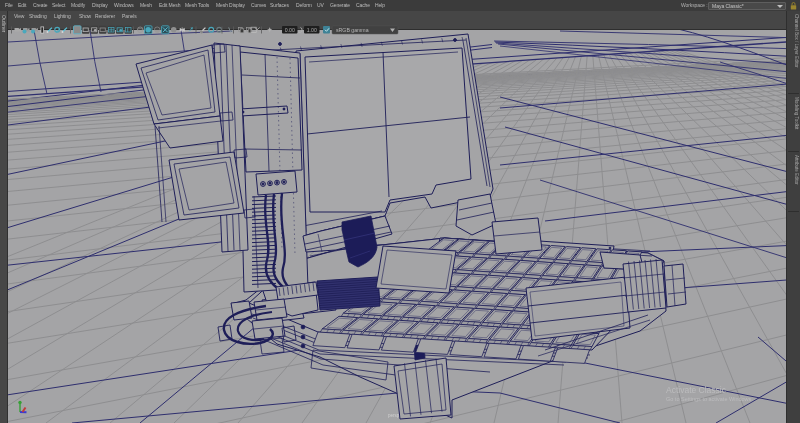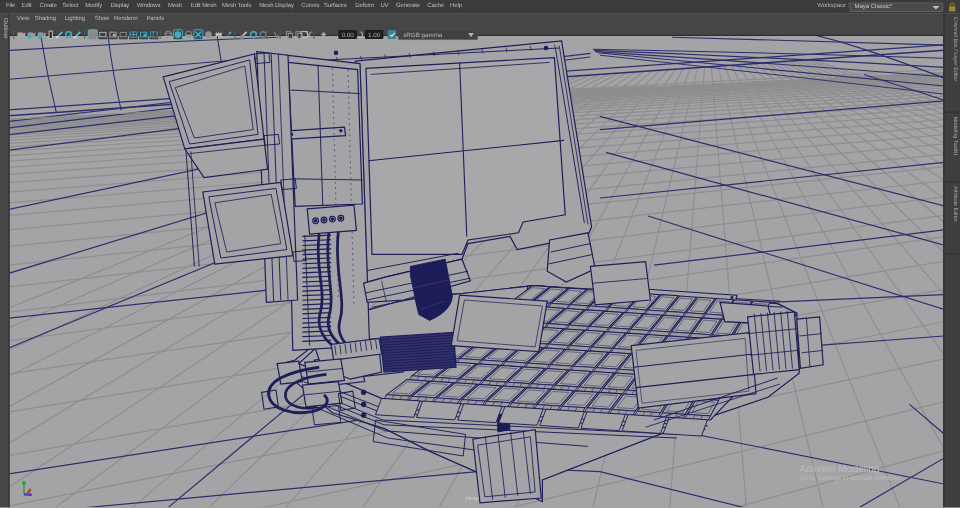--- a/index.html
+++ b/index.html
@@ -642,21 +642,21 @@
 <path d="M298.0,220.0 L383.0,202.0" fill="none" stroke="#1e1e58" stroke-width="0.8"></path>
 <path d="M302.0,226.0 L352.0,216.0" fill="none" stroke="#1e1e58" stroke-width="0.7"></path>
 <path d="M310.0,204.0 L314.0,222.0" fill="none" stroke="#1e1e58" stroke-width="0.6"></path>
 <path d="M344.0,197.0 L348.0,216.0" fill="none" stroke="#1e1e58" stroke-width="0.6"></path>
 <path d="M537.0,320.0 L640.0,285.0" fill="none" stroke="#1e1e58" stroke-width="0.8"></path>
 <path d="M530.0,326.0 L642.0,290.0" fill="none" stroke="#1e1e58" stroke-width="0.7"></path>
 <path d="M334.0,192.0 L363.0,186.0 L369.0,217.0 C368.0,227.0 359.0,233.0 350.0,237.0 L341.0,232.0 C338.0,221.0 336.0,207.0 334.0,200.0 Z" fill="#1c1c58" stroke="#1e1e58" stroke-width="0.8"></path>
 <path d="M336.0,210.0 L367.0,203.0" fill="none" stroke="#34347a" stroke-width="0.8"></path>
 <path d="M342.0,228.0 L362.0,221.0" fill="none" stroke="#34347a" stroke-width="0.7"></path>
 </svg>
-<div class="wm" style="left:658px;top:355px;font-size:8.5px;">Activate Modeling</div>
+<div class="wm" style="left:658px;top:355px;font-size:8.5px;">Activate Classic</div>
 <div class="wm" style="left:658px;top:366px;font-size:5.5px;">Go to Settings to activate Windows.</div>
 <div class="wm" style="left:380px;top:383px;font-size:4.5px;color:#d0d0d0;">persp</div>
 <svg style="position:absolute;left:6px;top:368px" width="20" height="20">
  <line x1="6" y1="14" x2="6" y2="6" stroke="#35a035" stroke-width="1.4"></line>
  <circle cx="6" cy="4.5" r="1.7" fill="#35a035"></circle>
  <line x1="6" y1="14" x2="12.5" y2="14.3" stroke="#3b3bd0" stroke-width="2"></line>
  <line x1="8.5" y1="14" x2="11.5" y2="9.5" stroke="#c03b3b" stroke-width="2"></line>
 </svg>
 </div>
 <div class="menubar">

